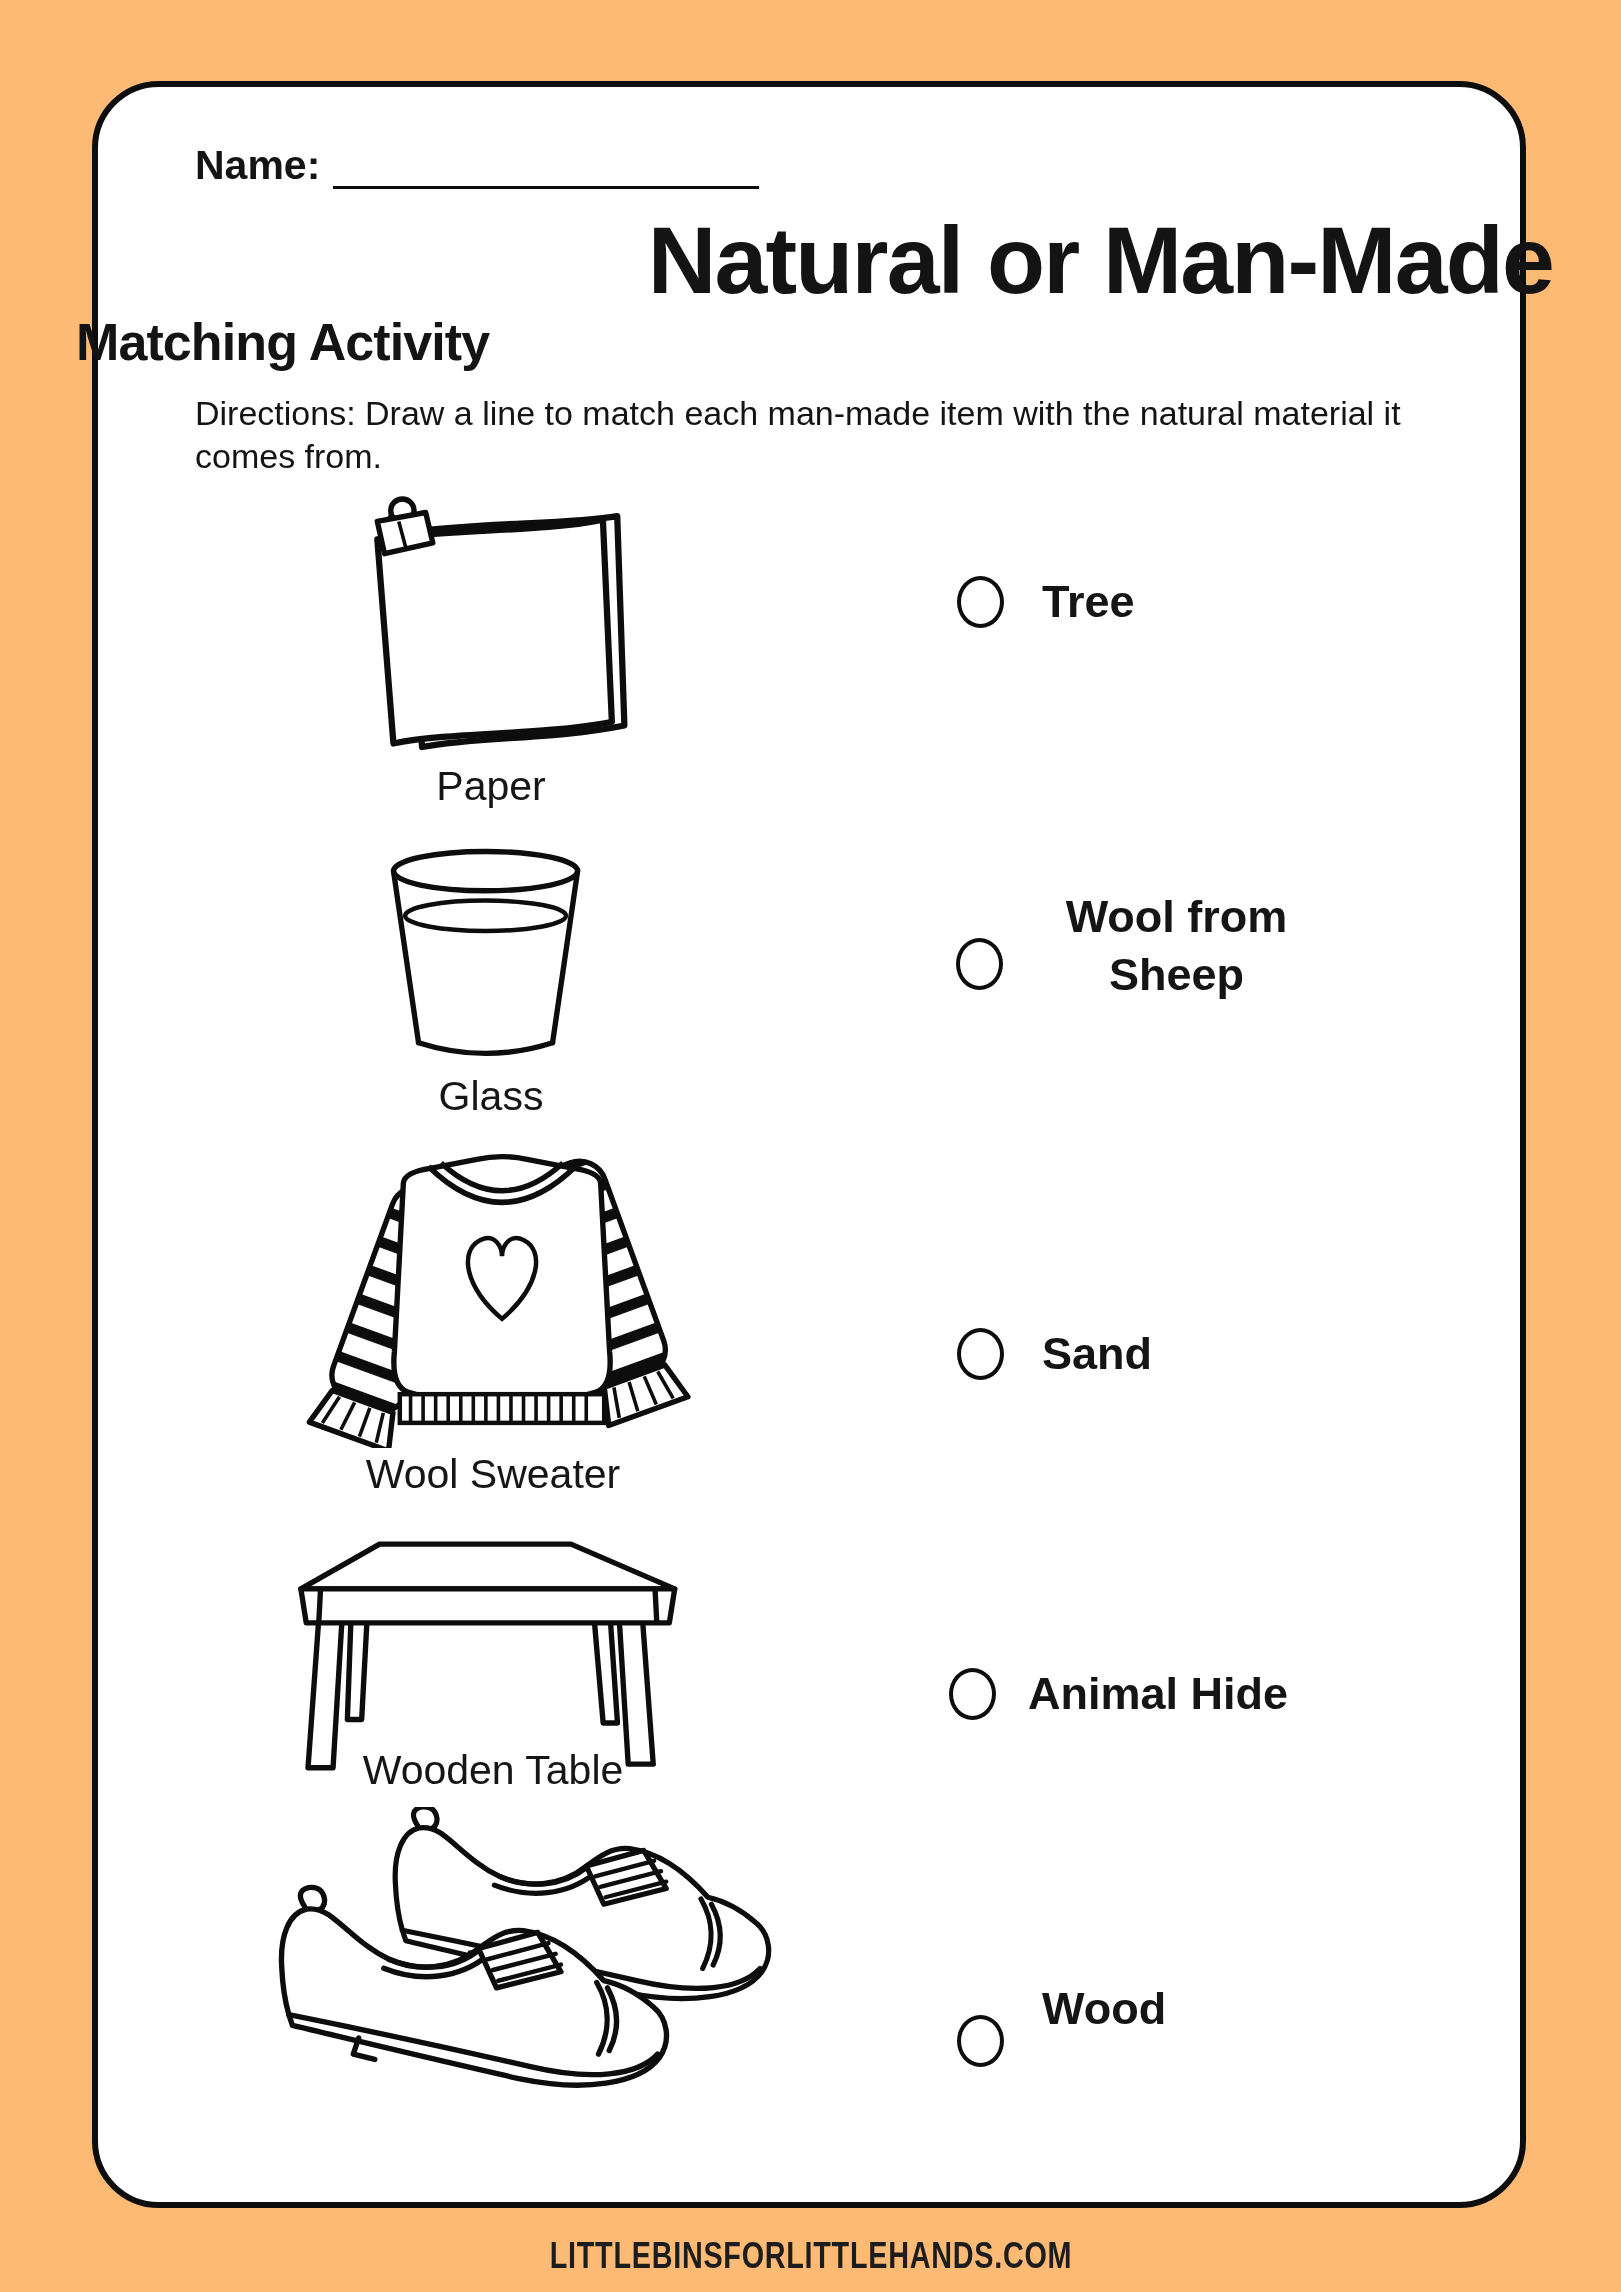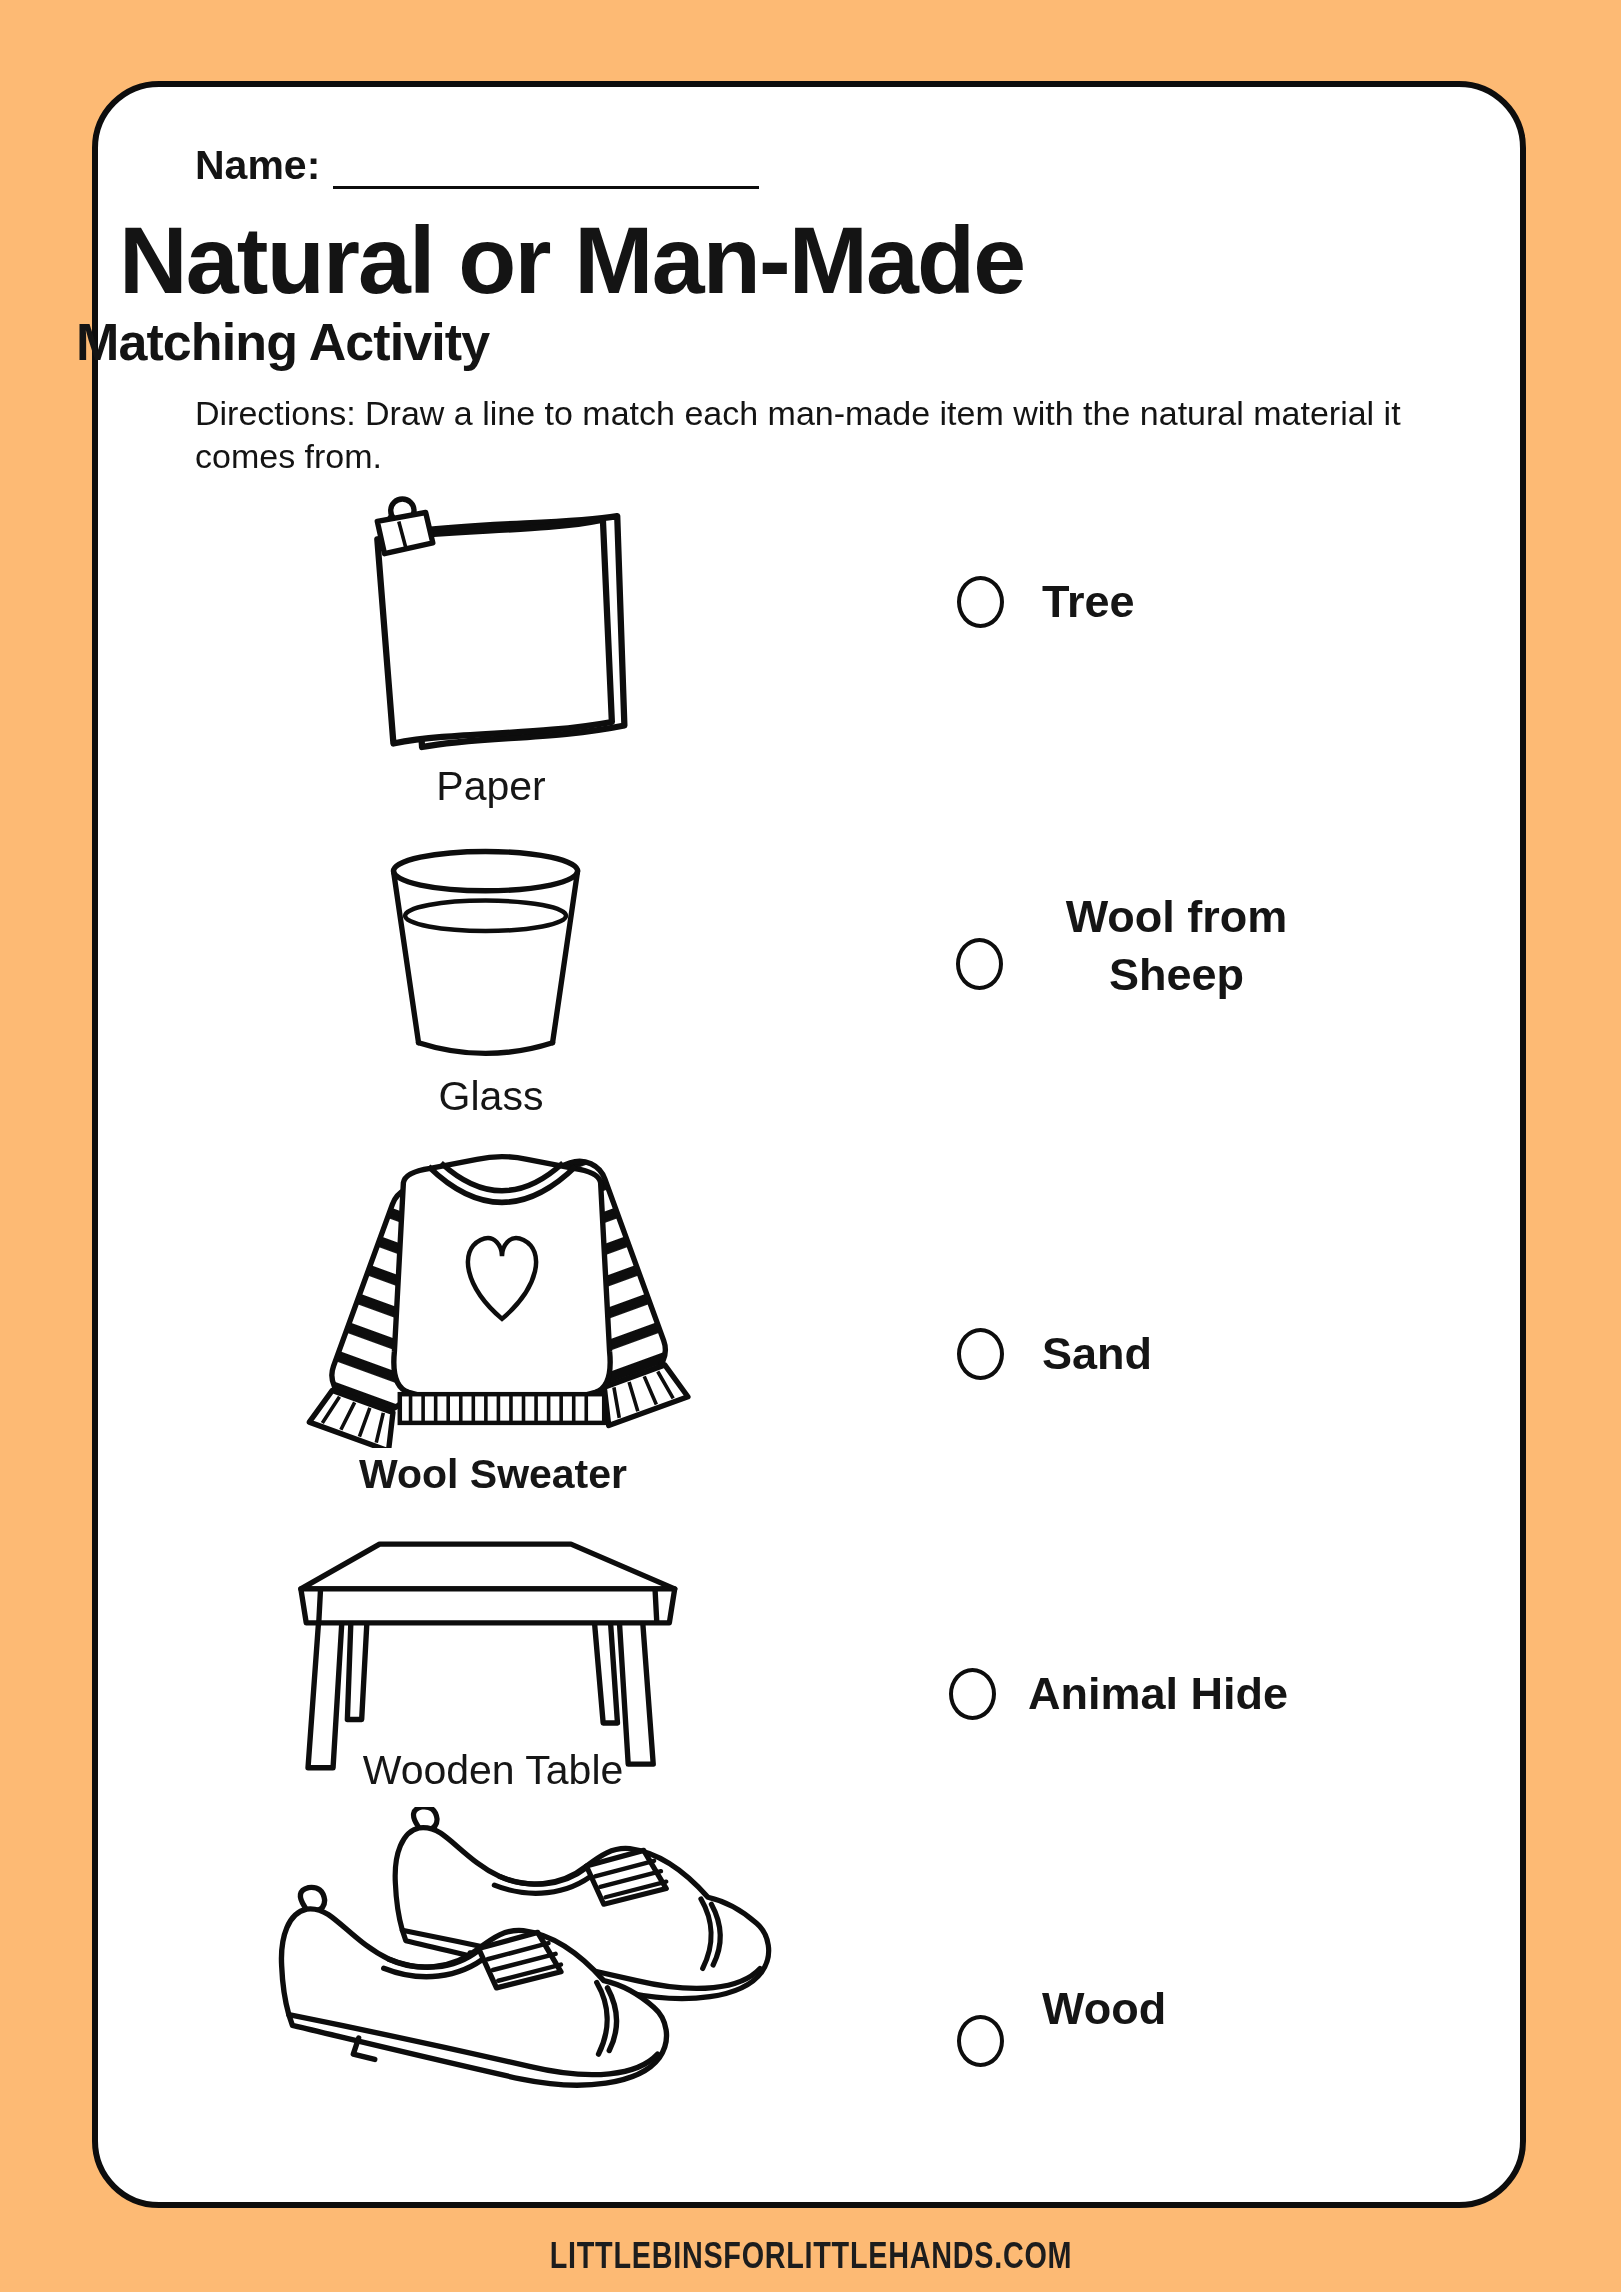--- a/index.html
+++ b/index.html
@@ -3,30 +3,30 @@
 <meta charset="utf-8">
 <style>
   html,body{margin:0;padding:0;background:#9b9b9b;}
   #page{position:relative;width:1622px;height:2293px;background:#fdba74;
         font-family:"Liberation Sans",sans-serif;color:#141414;overflow:hidden;}
   #card{position:absolute;left:92px;top:81px;width:1434px;height:2127px;
         box-sizing:border-box;background:#ffffff;border:6.3px solid #0d0d0d;border-radius:67px;}
   .abs{position:absolute;}
   .name-label{left:195px;top:142px;font-size:41px;font-weight:700;letter-spacing:0;}
   .name-line{left:333px;top:186px;width:426px;height:5.4px;border-top:3.6px solid #0d0d0d;}
-  .title{left:92px;top:211px;width:1434px;text-align:left;font-size:95px;font-weight:700;
+  .title{left:92px;top:211px;width:1434px;text-align:right;font-size:95px;font-weight:700;
          letter-spacing:-1.8px;transform:translateX(27px);line-height:1.05;}
   .subtitle{left:92px;top:315px;width:1434px;text-align:left;font-size:52px;font-weight:700;
             letter-spacing:-0.9px;transform:translateX(-16px);line-height:1.05;}
   .directions{left:195px;top:392px;width:1397px;font-size:34px;font-weight:400;line-height:43px;}
   .directions div{white-space:nowrap;}
   .caption{font-size:41px;font-weight:400;text-align:center;color:#161616;line-height:50px;}
   .cap-paper{left:343px;top:761px;width:296px;}
   .cap-glass{left:343px;top:1071px;width:296px;}
-  .cap-sweater{left:296px;top:1449px;width:394px;font-weight:bold;}
+  .cap-sweater{left:296px;top:1449px;width:394px;}
   .cap-table{left:296px;top:1745px;width:394px;}
   .cap-shoes{left:296px;top:2123px;width:394px;}
   .opt-circle{width:47px;height:52px;box-sizing:border-box;border:4.5px solid #0d0d0d;border-radius:50%;background:#fff;}
   .opt-label{font-size:45px;font-weight:700;color:#151515;line-height:54px;}
   .opt-label.two-line{line-height:58px;width:269px;text-align:center;}
   .footer-text{left:0;top:2235px;width:1622px;text-align:center;font-size:36px;font-weight:600;
                color:#1d1d1d;transform:scaleX(0.8);letter-spacing:0.9px;}
   svg{display:block;}
 </style>
 </head>

